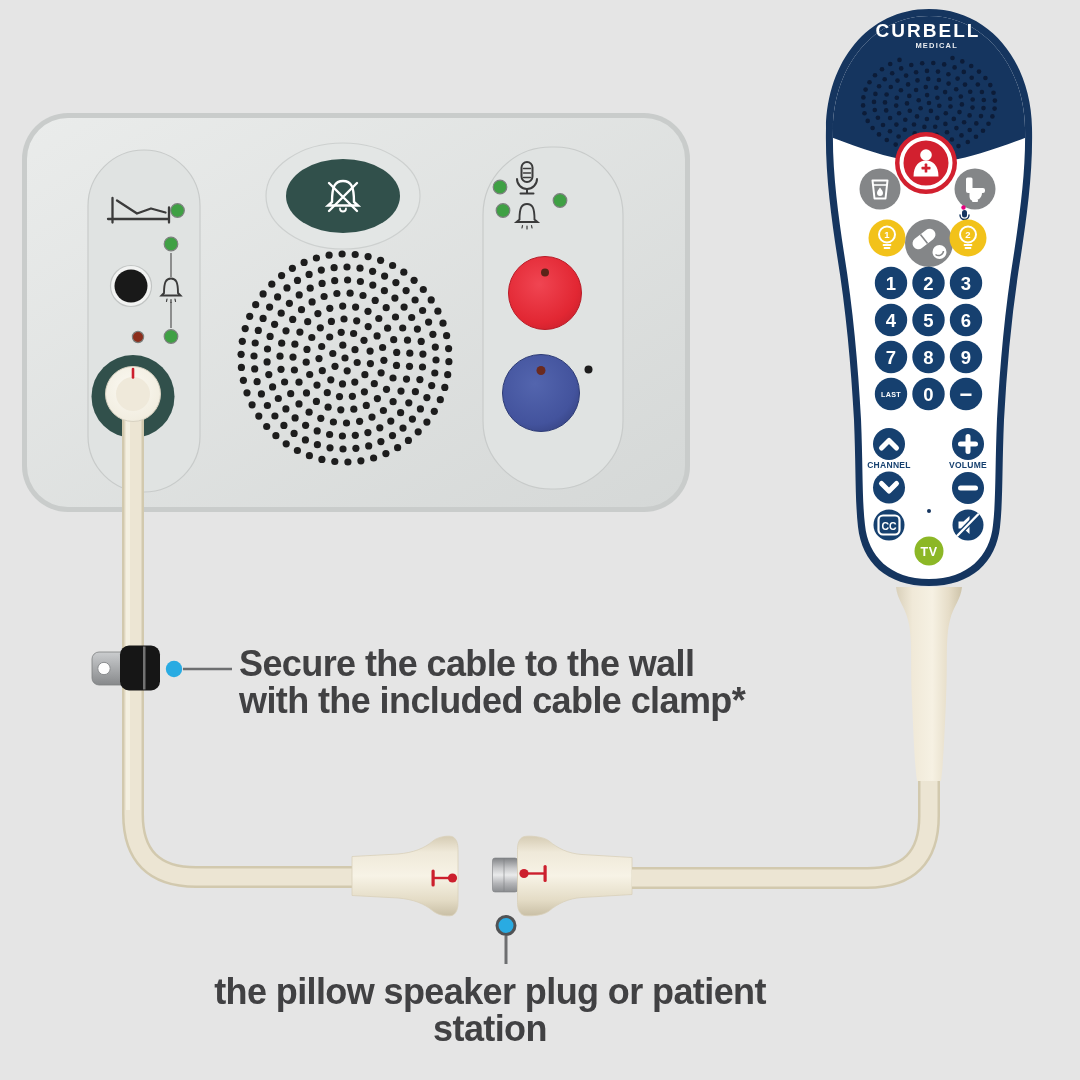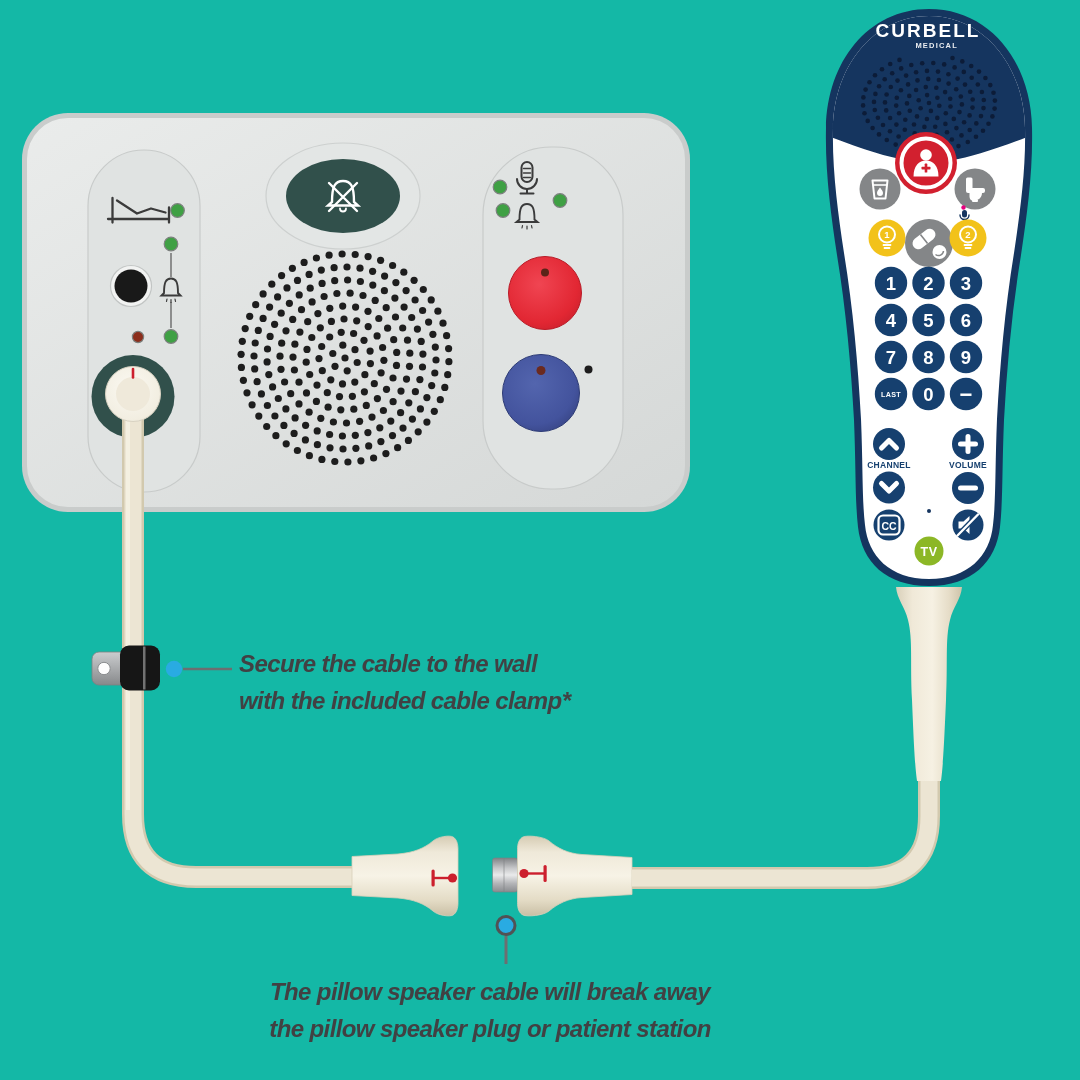--- a/index.html
+++ b/index.html
@@ -1,20 +1,20 @@
 <!DOCTYPE html>
 <html><head>
 <meta charset="utf-8">
 <style>
   html,body{margin:0;padding:0;background:#fff;}
-  .canvas{position:relative;width:1080px;height:1080px;background:#14b8a6;overflow:hidden;
+  .canvas{position:relative;width:1080px;height:1080px;background:#e5e5e5;overflow:hidden;
           font-family:"Liberation Sans",sans-serif;}
   .canvas svg{position:absolute;left:0;top:0;}
-  .note{position:absolute;color:#414143;font-size:24px;line-height:37px;font-weight:700;
-        letter-spacing:-0.6px;font-style:italic;}
+  .note{position:absolute;color:#414143;font-size:36px;line-height:37px;font-weight:700;
+        letter-spacing:-0.6px;}
   .note-clamp{left:239px;top:645px;text-align:left;}
   .note-break{left:190px;top:973px;width:600px;text-align:center;}
   text{font-family:"Liberation Sans",sans-serif;}
 </style>
 </head>
 <body>
 
 <div class="canvas">
 
 <svg id="art" width="1080" height="1080" viewBox="0 0 1080 1080">
@@ -707,17 +707,16 @@
     <path d="M 506,936 V 964" stroke="#6d6e70" stroke-width="3"></path>
     <circle cx="506" cy="925.5" r="9" fill="#29ABE2" stroke="#515254" stroke-width="3"></circle>
   </g>
 </svg>
 
 <div class="note note-clamp">
   <div>Secure the cable to the wall</div>
   <div>with the included cable clamp*</div>
 </div>
 <div class="note note-break">
-  <div>The pillow speaker cable will break away</div>
   <div>the pillow speaker plug or patient station</div>
 </div>
 
 </div>
 
 </body></html>

